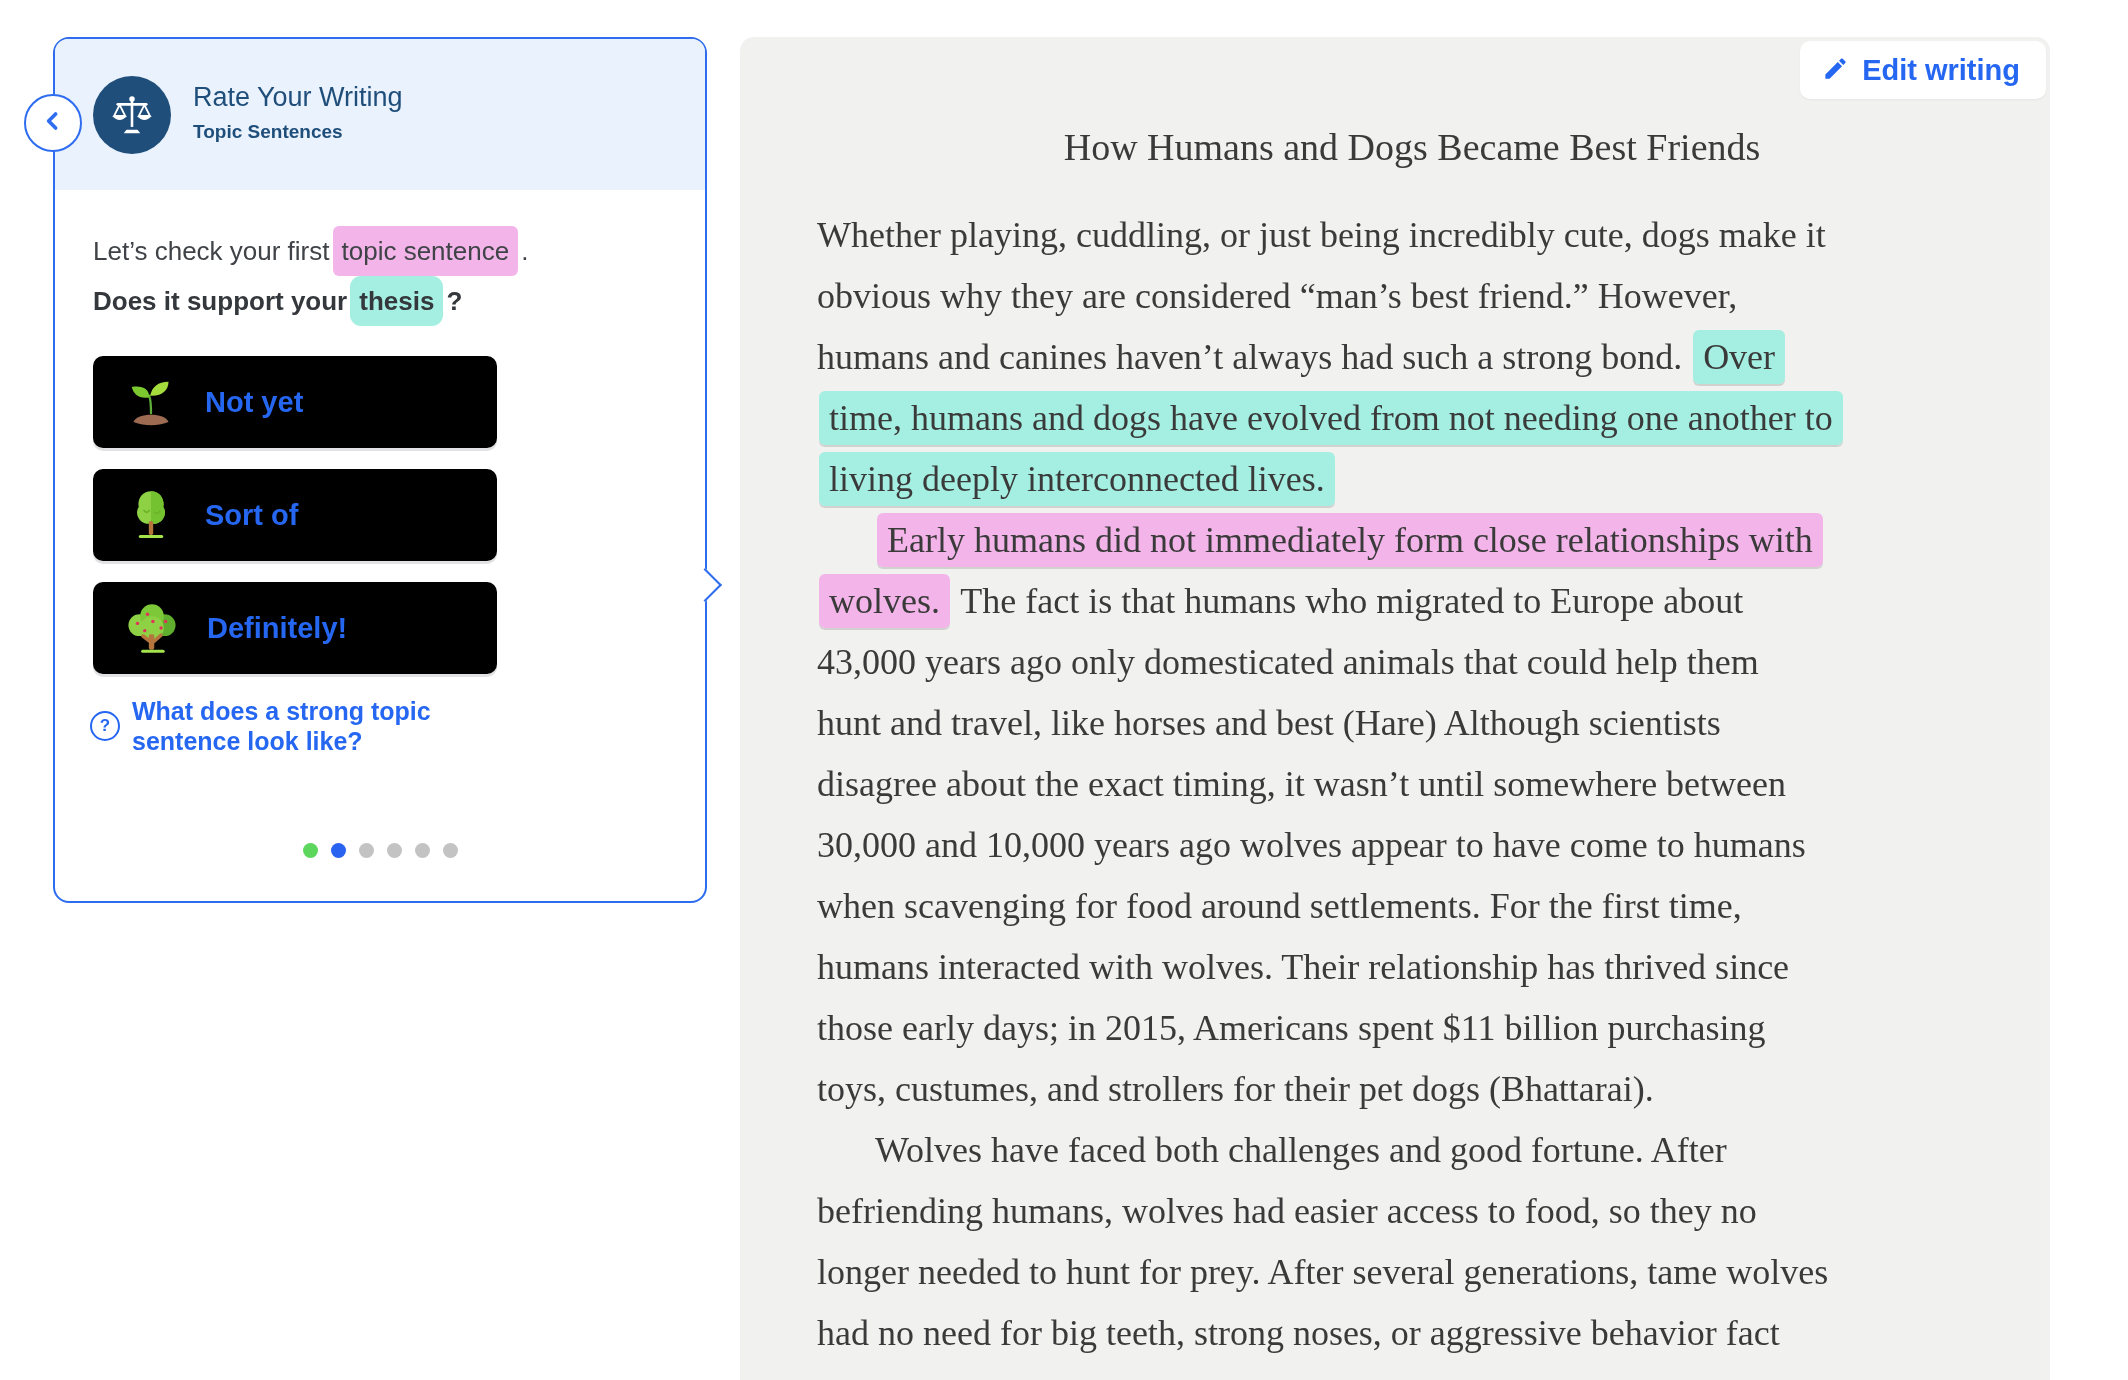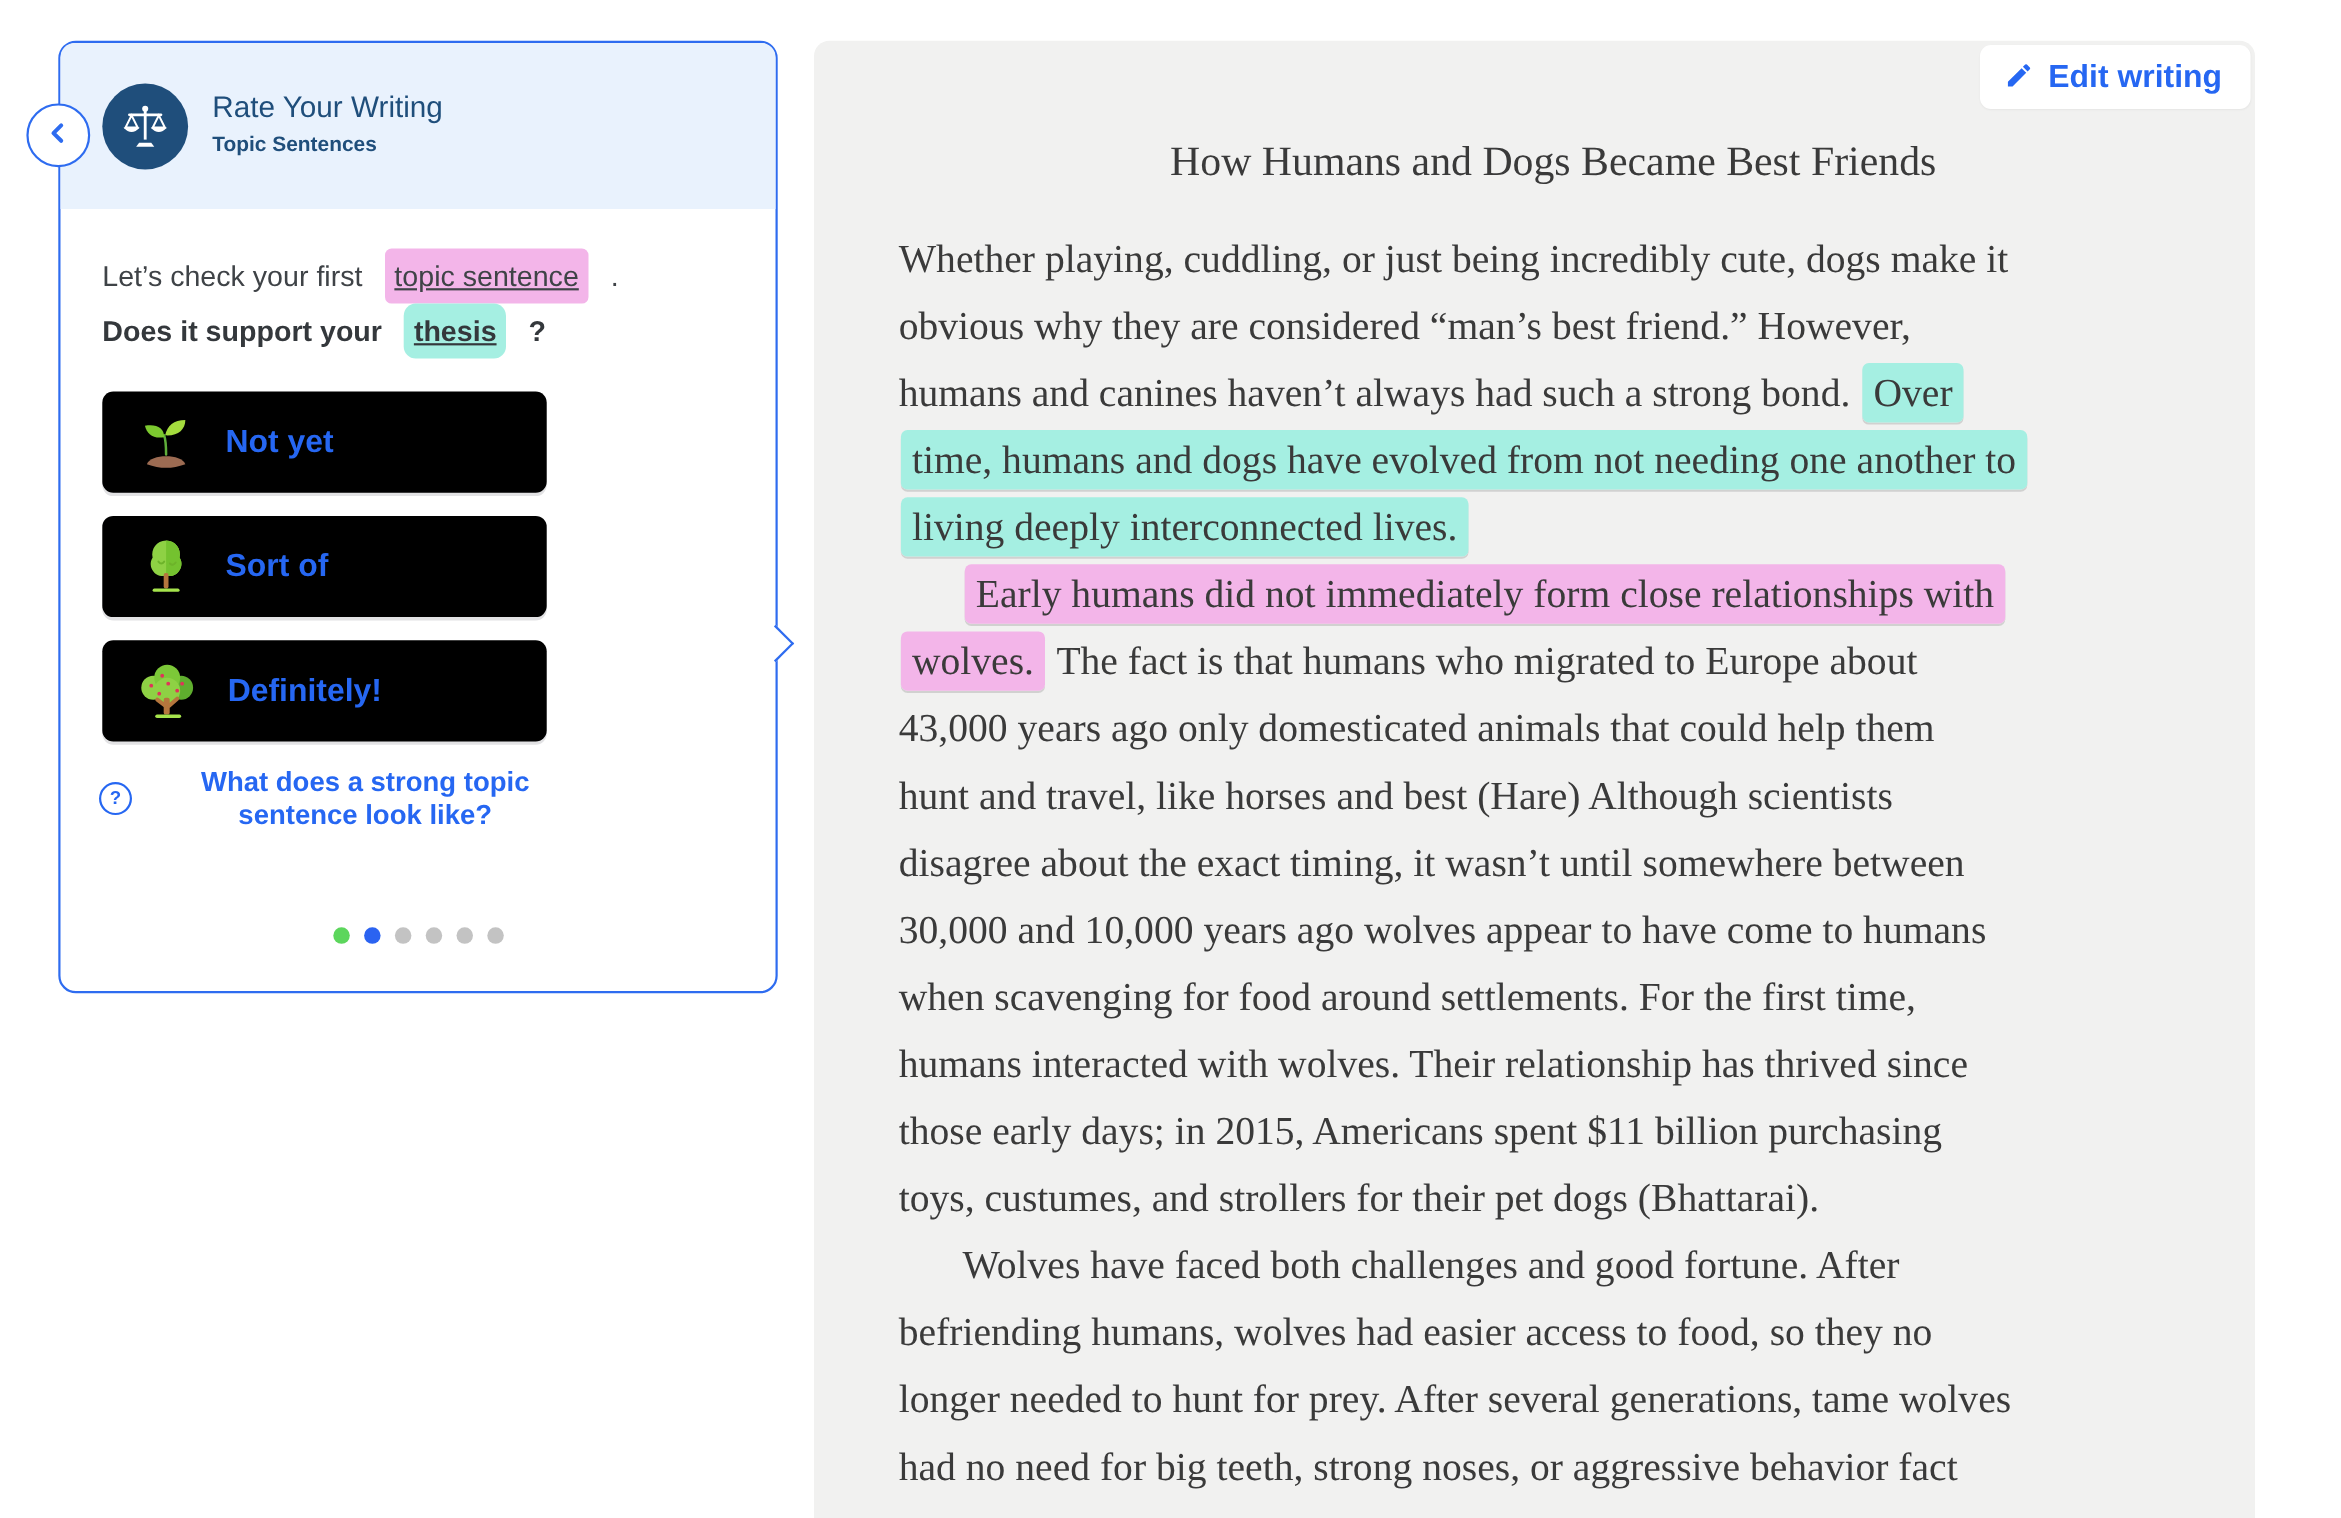--- a/index.html
+++ b/index.html
@@ -15,36 +15,36 @@
                display:flex;align-items:center;justify-content:center;flex:0 0 auto;}
   .coach-header .eyebrow{font-size:27px;color:#1f4e7b;font-weight:500;line-height:34px;}
   .coach-header .title{font-size:19px;color:#1f4e7b;font-weight:700;line-height:36px;}
 
   .back-btn{position:absolute;left:-31px;top:55px;width:58px;height:58px;border-radius:50%;
             background:#fff;border:2px solid #2e6cf0;box-sizing:border-box;
             display:flex;align-items:center;justify-content:center;cursor:pointer;z-index:5;}
 
   .question{margin:36px 38px 0 38px;font-size:26px;line-height:46px;color:#3f4347;}
   .question .q2{font-weight:700;color:#34383c;}
-  .chip{display:inline-block;border-radius:6px;padding:2px 9px;margin:0 20px;text-decoration:underline;}
+  .chip{display:inline-block;border-radius:6px;padding:2px 9px;margin:0 3px;}
   .chip-pink{background:#f3b5e9;}
   .chip-teal{background:#a5efe2;border-radius:11px;}
 
   .options{margin:30px 38px 0 38px;}
   .option-btn{width:404px;height:92px;background:#000000;border:none;border-radius:10px;
               box-shadow:0 3px 0 #e2e2e4;display:flex;align-items:center;gap:26px;
               padding:0 0 0 30px;box-sizing:border-box;margin-bottom:21px;cursor:pointer;
               font-family:"Liberation Sans", sans-serif;}
   .option-btn .opt-label{font-size:29px;font-weight:700;color:#2667f2;}
 
   .help-row{margin:22px 0 0 35px;display:flex;align-items:center;gap:12px;width:470px;cursor:pointer;}
   .help-icon{width:30px;height:30px;border-radius:50%;border:2px solid #2667f2;box-sizing:border-box;
              color:#2667f2;font-size:17px;font-weight:700;display:flex;align-items:center;
              justify-content:center;flex:0 0 auto;}
-  .help-text{font-size:25px;font-weight:700;color:#2667f2;line-height:30px;width:400px;text-align:center;}
+  .help-text{font-size:25px;font-weight:700;color:#2667f2;line-height:30px;width:400px;}
 
   .dots{position:absolute;left:0;right:0;bottom:43px;display:flex;justify-content:center;gap:13px;}
   .dot{width:15px;height:15px;border-radius:50%;}
   .dot-green{background:#5cd65c;}
   .dot-blue{background:#2b63f1;}
   .dot-gray{background:#c3c3c3;}
 
   .pointer{position:absolute;right:-12px;top:534px;width:22px;height:22px;background:#fff;
            border-top:2px solid #2e6cf0;border-right:2px solid #2e6cf0;transform:rotate(45deg);}
 

